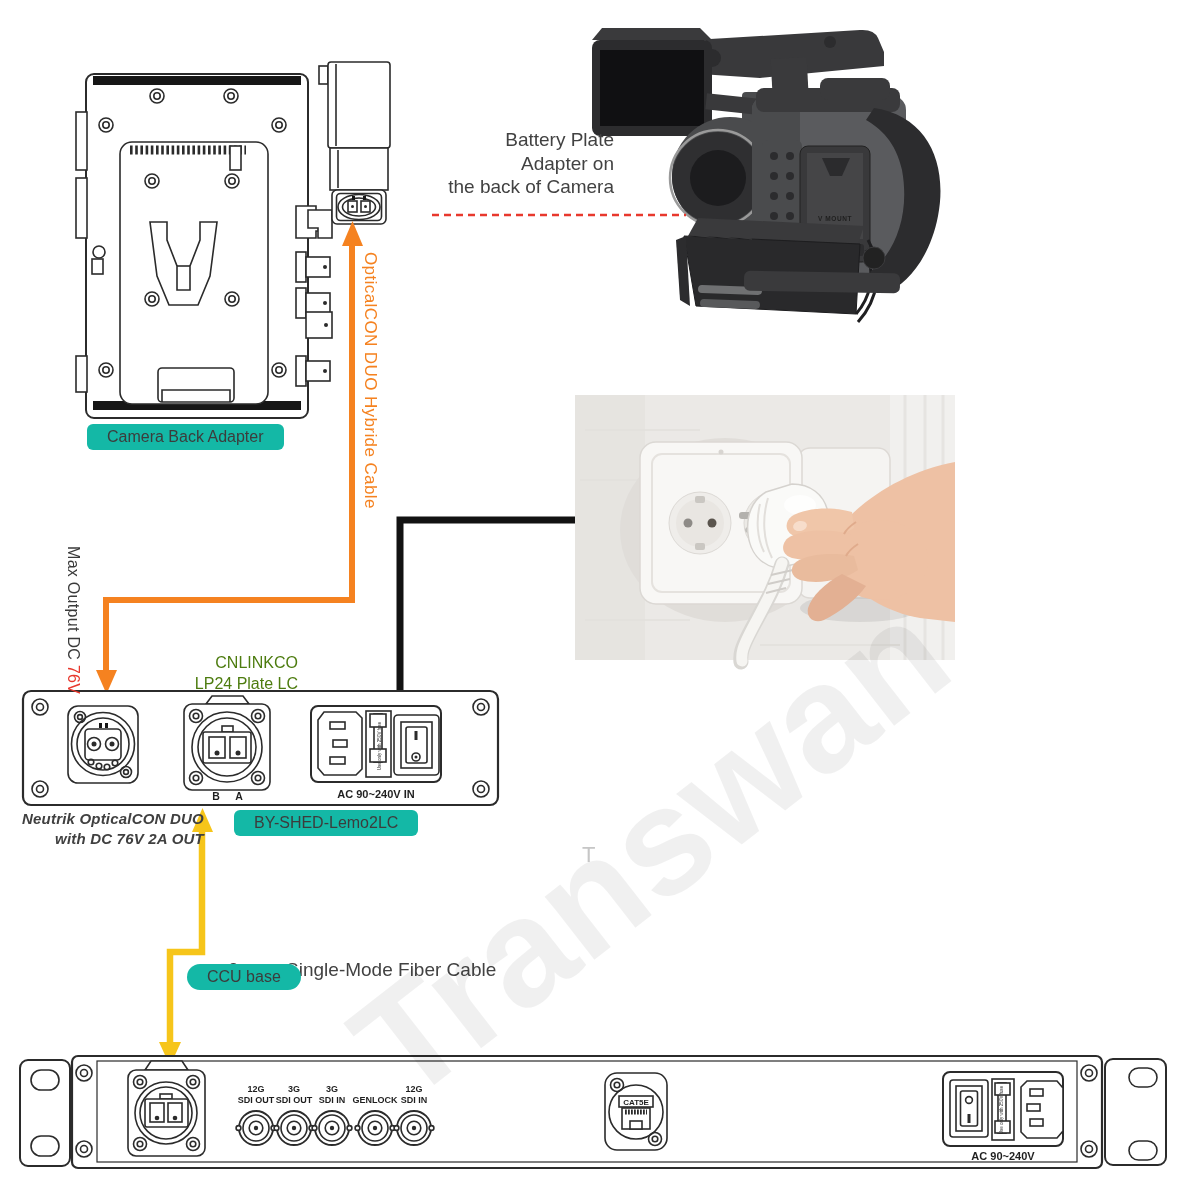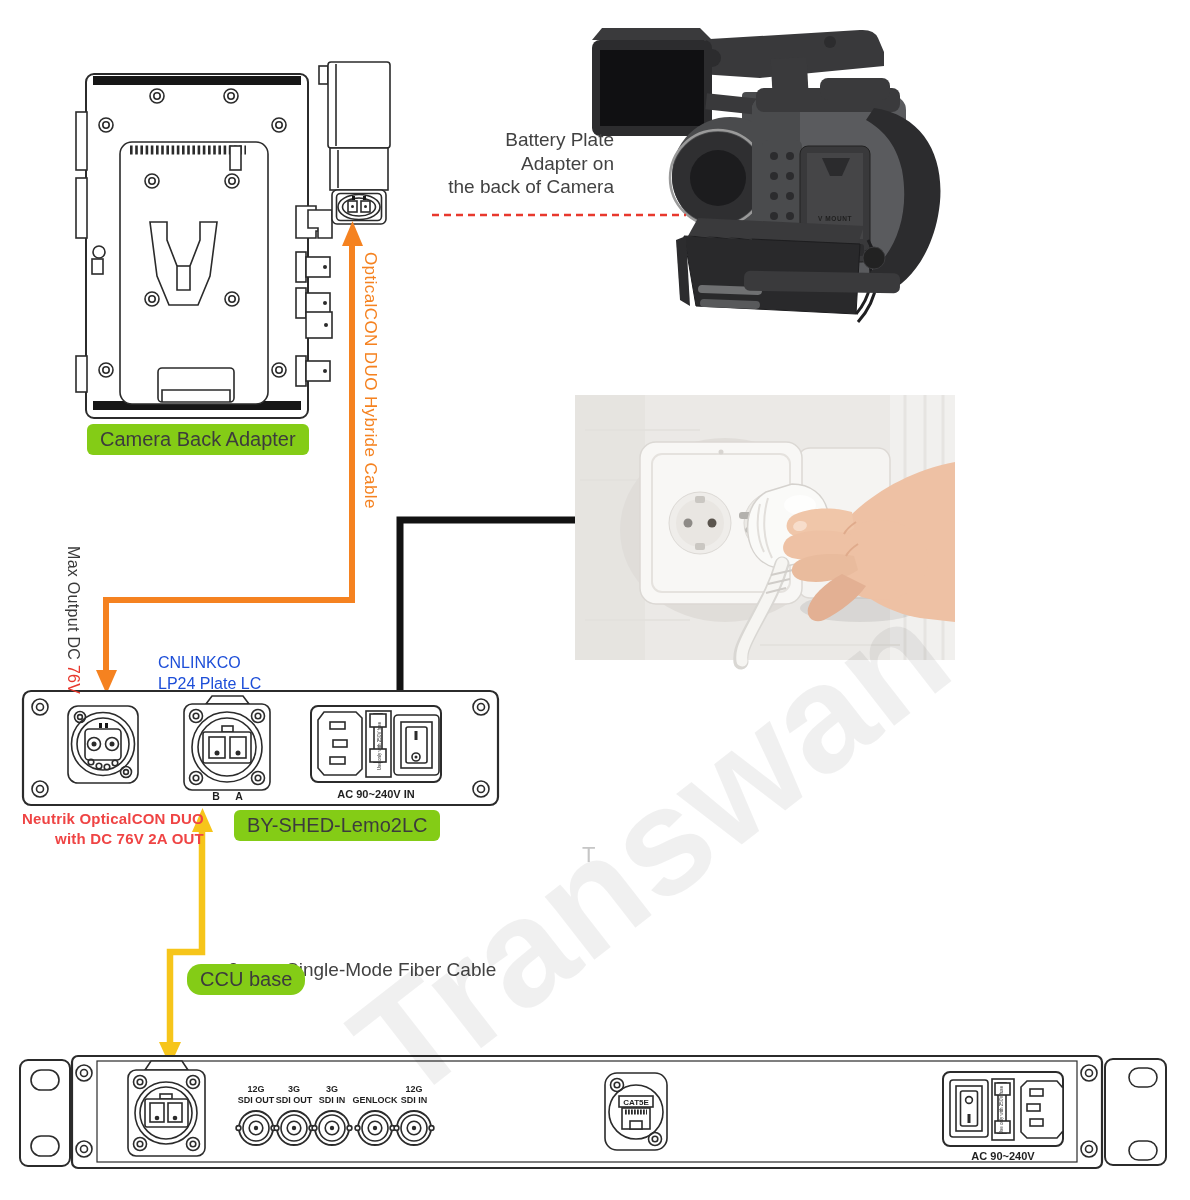--- a/index.html
+++ b/index.html
@@ -1,27 +1,27 @@
 <!DOCTYPE html>
 <html><head>
 <meta charset="utf-8">
 <style>
   html,body{margin:0;padding:0;background:#fff;}
   #canvas{position:relative;width:1190px;height:1200px;background:#ffffff;overflow:hidden;
           font-family:"Liberation Sans",sans-serif;}
   #art{position:absolute;left:0;top:0;z-index:1;}
   .txt{position:absolute;z-index:2;color:#424242;text-align:right;}
   .vtext{writing-mode:vertical-rl;text-orientation:mixed;white-space:nowrap;}
-  .labelbox{position:absolute;z-index:2;background:#84cc16;border-radius:6px;
-            padding:4px 13px;font-size:20px;color:#3c3c3c;white-space:nowrap;}
+  .labelbox{position:absolute;z-index:2;background:#14b8a6;border-radius:6px;
+            padding:4px 20px;font-size:16px;color:#3c3c3c;white-space:nowrap;}
   .note{font-size:19px;line-height:1.24;}
   .orange-label{color:#F58220;font-size:17px;letter-spacing:.4px;}
   .maxout{font-size:16px;color:#3a3a3a;letter-spacing:.3px;}
-  .smallcap{font-size:16px;color:#1d4ed8;line-height:1.34;text-align:left;}
-  .neutrik{font-size:15px;font-weight:700;color:#ef4444;line-height:1.3;letter-spacing:.2px;}
+  .smallcap{font-size:16px;color:#4d7c0f;line-height:1.34;text-align:right;}
+  .neutrik{font-size:15px;font-weight:700;color:#404040;line-height:1.3;letter-spacing:.2px;font-style:italic;}
   #watermark{position:absolute;left:426px;top:962px;z-index:3;height:170px;line-height:170px;
              font-size:152px;font-weight:700;color:rgba(0,0,0,0.058);
              transform:rotate(-38deg);transform-origin:0 100%;pointer-events:none;white-space:nowrap;}
   #watermark-t{position:absolute;left:582px;top:842px;z-index:3;font-size:22px;color:#c6c6c6;}
   
   .ln{fill:#ffffff;stroke:#2b2b2b;stroke-width:1.6;}
   .lnf{fill:none;stroke:#2b2b2b;stroke-width:1.6;}
   .blk{fill:#161616;stroke:none;}
   .svgtxt{fill:#1f1f1f;font-family:"Liberation Sans",sans-serif;font-weight:bold;}
 </style>

